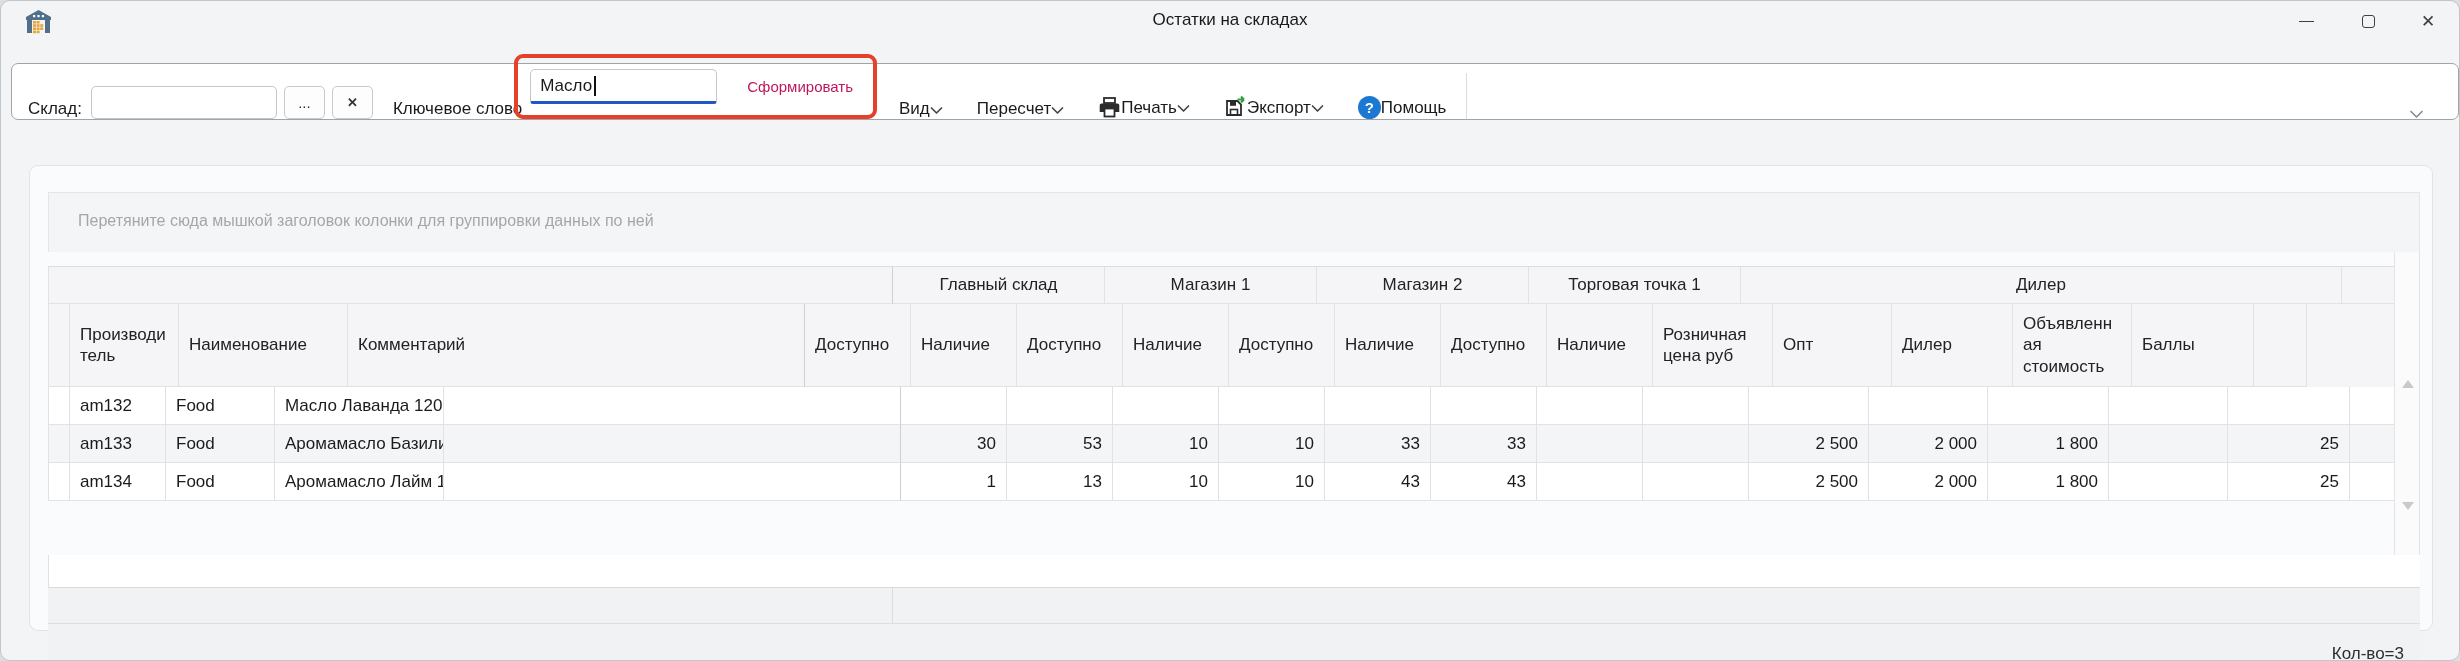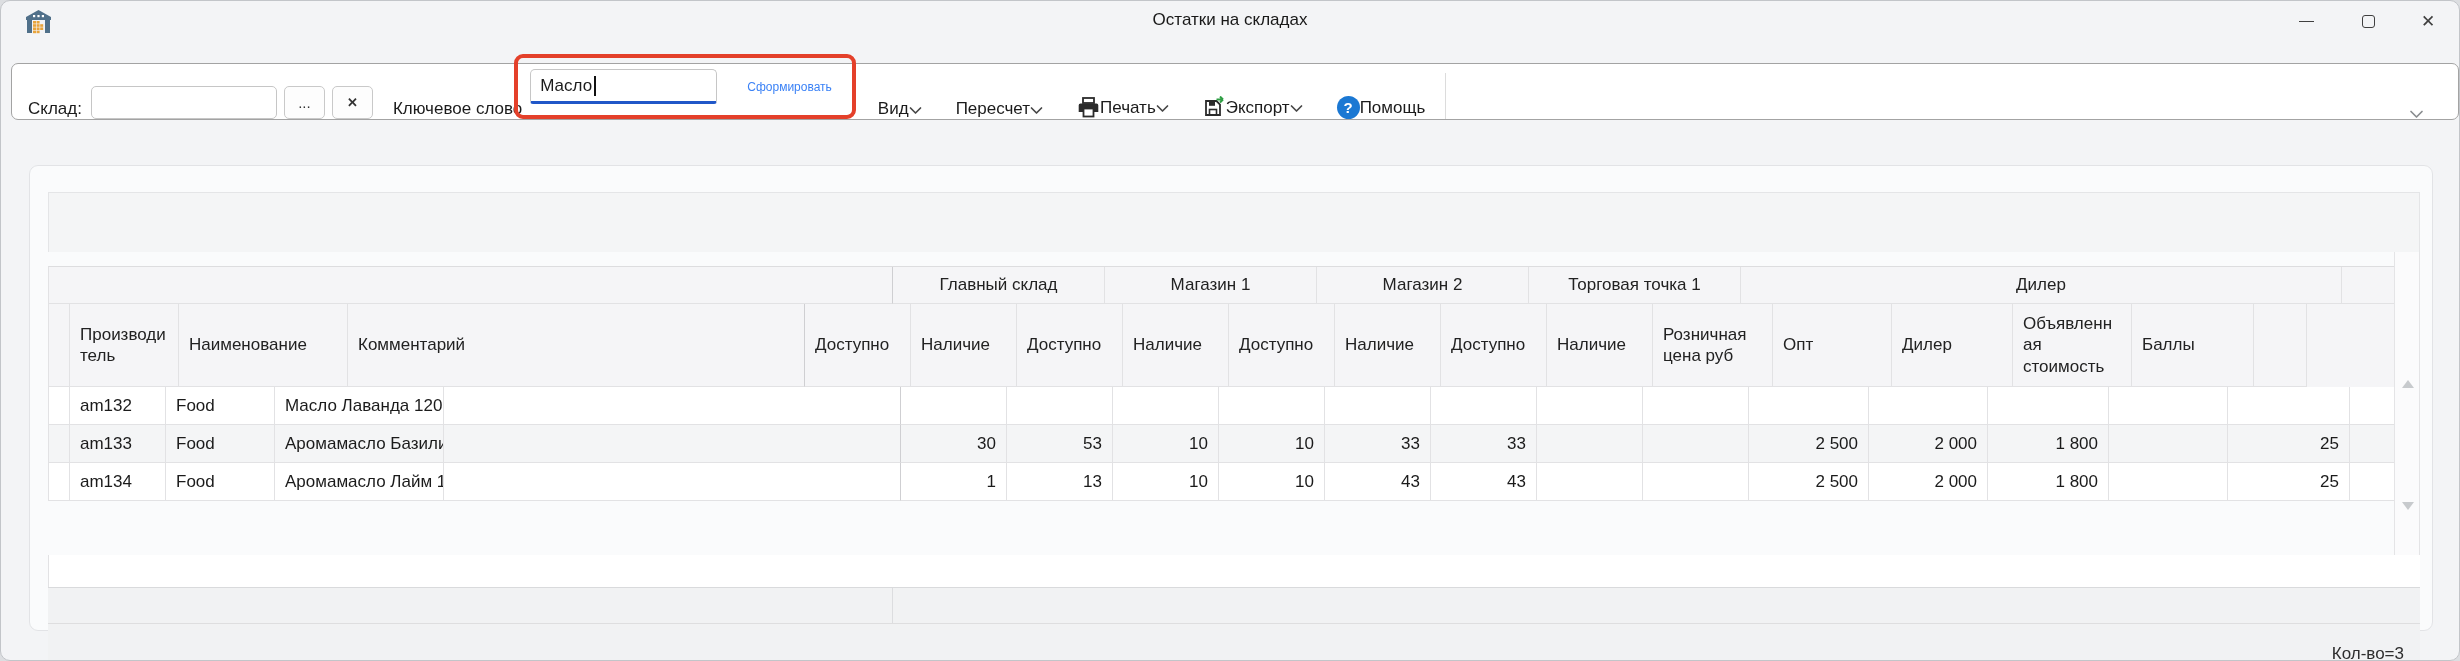--- a/index.html
+++ b/index.html
@@ -51,21 +51,21 @@
   }
   .kw-input {
     width: 187px; height: 35px; background: #fff;
     border: 1px solid #c6c6c6; border-bottom: 3px solid #2057c8;
     border-radius: 5px 5px 3px 3px;
     display: flex; align-items: center; padding: 0 9px; font-size: 17px;
   }
   .caret { width: 1.5px; height: 20px; background: #111; margin-left: 2px; }
   .gen-btn {
     margin-left: 24px; background: none; border: none; font-family: "Liberation Sans", sans-serif;
-    font-size: 12px; color: #3b82f6; padding: 4px 6px; cursor: default;
+    font-size: 15px; color: #be185d; padding: 4px 6px; cursor: default;
   }
   .menu-item {
     display: flex; align-items: center; gap: 0; margin-left: 34px;
     font-size: 17px; color: #1b1b1b; white-space: nowrap; cursor: default;
   }
   .menu-item svg.chev { margin-top: 2px; }
   .help-circle {
     width: 23px; height: 23px; border-radius: 50%; background: #1b78d3;
     color: #fff; font-weight: bold; font-size: 15px;
     display: flex; align-items: center; justify-content: center;
@@ -232,20 +232,21 @@
     </div>
     <div class="tb-sep"></div>
     <div class="tb-spacer"></div>
     <svg class="overflow-chev" width="15" height="10" viewBox="0 0 15 10">
         <path class="chev-stroke" d="M2 2.5 L7.5 8 L13 2.5" style="stroke:#8a8d90;"></path>
       </svg>
   </div>
 
   <div class="main-panel">
     <div class="group-band">
+      <span class="group-hint">Перетяните сюда мышкой заголовок колонки для группировки данных по ней</span>
     </div>
 
     <div class="grid">
         <div class="grow">
           <div class="gc fixed-edge" style="width: 844px;"></div>
           <div class="gc" style="width: 212px;">Главный склад</div>
           <div class="gc" style="width: 212px;">Магазин 1</div>
           <div class="gc" style="width: 212px;">Магазин 2</div>
           <div class="gc" style="width: 212px;">Торговая точка 1</div>
           <div class="gc" style="width: 601px;">Дилер</div>

